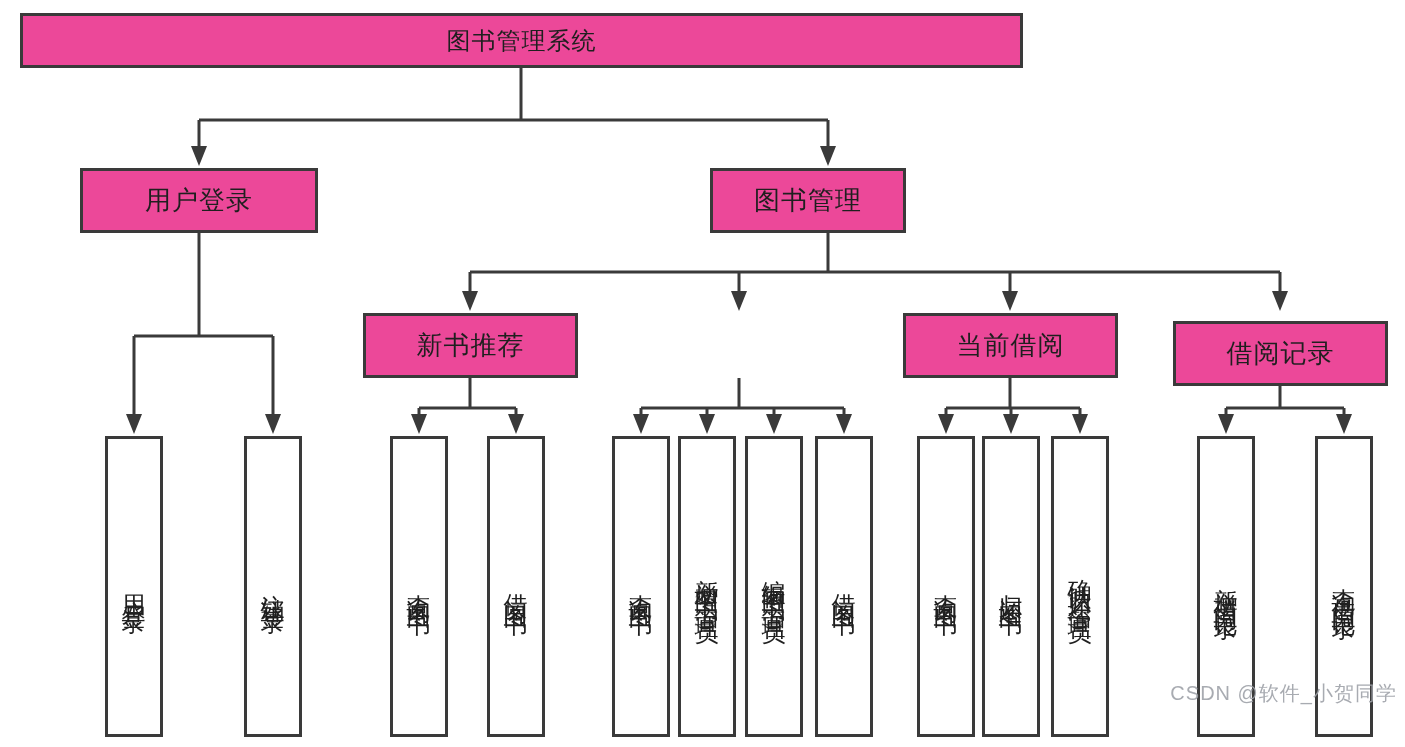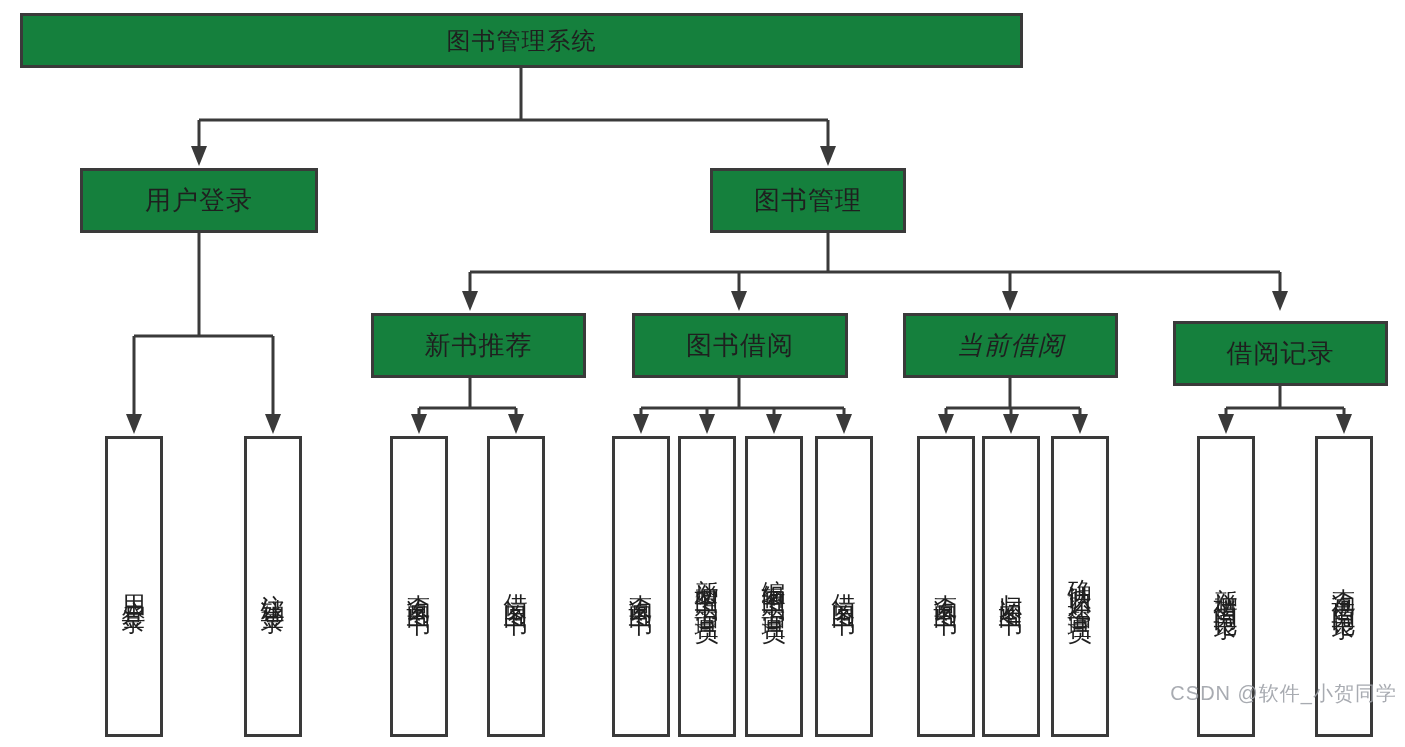--- a/index.html
+++ b/index.html
@@ -18,21 +18,21 @@
   .connectors {
     position: absolute;
     left: 0;
     top: 0;
     z-index: 0;
   }
   .hbox {
     position: absolute;
     box-sizing: border-box;
     border: 3px solid #3a3a3a;
-    background: #15803d;
+    background: #ec4899;
     display: flex;
     align-items: center;
     justify-content: center;
     z-index: 1;
   }
   .hbox span {
     font-size: 26px;
     color: #1f1f1f;
     letter-spacing: 1px;
     white-space: nowrap;
@@ -104,27 +104,24 @@
     <span>图书管理系统</span>
   </div>
 
   <div class="hbox" style="left:80px; top:168px; width:238px; height:65px;">
     <span>用户登录</span>
   </div>
   <div class="hbox" style="left:710px; top:168px; width:196px; height:65px;">
     <span>图书管理</span>
   </div>
 
-  <div class="hbox" style="left:363px; top:313px; width:215px; height:65px;margin-left:8px;">
+  <div class="hbox" style="left:363px; top:313px; width:215px; height:65px;">
     <span>新书推荐</span>
   </div>
-  <div class="hbox" style="left:632px; top:313px; width:216px; height:65px;">
-    <span>图书借阅</span>
-  </div>
-  <div class="hbox" style="left:903px; top:313px; width:215px; height:65px;font-style:italic;">
+  <div class="hbox" style="left:903px; top:313px; width:215px; height:65px;">
     <span>当前借阅</span>
   </div>
   <div class="hbox" style="left:1173px; top:321px; width:215px; height:65px;">
     <span>借阅记录</span>
   </div>
 
   <div class="vbox" style="left:105px;">
     <span class="vtext">用户登录</span>
   </div>
   <div class="vbox" style="left:244px;">

